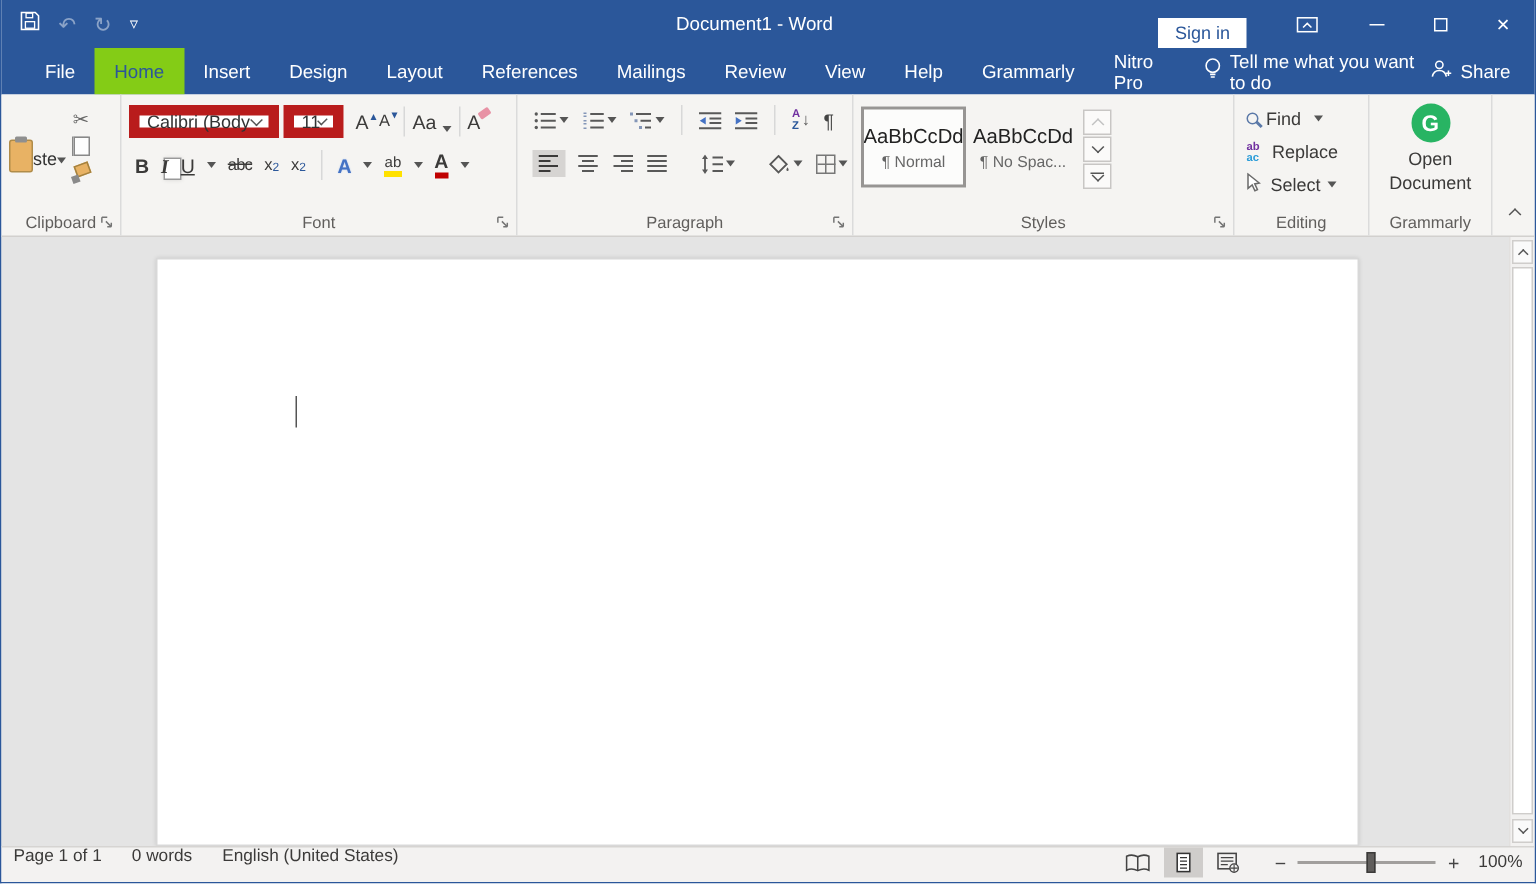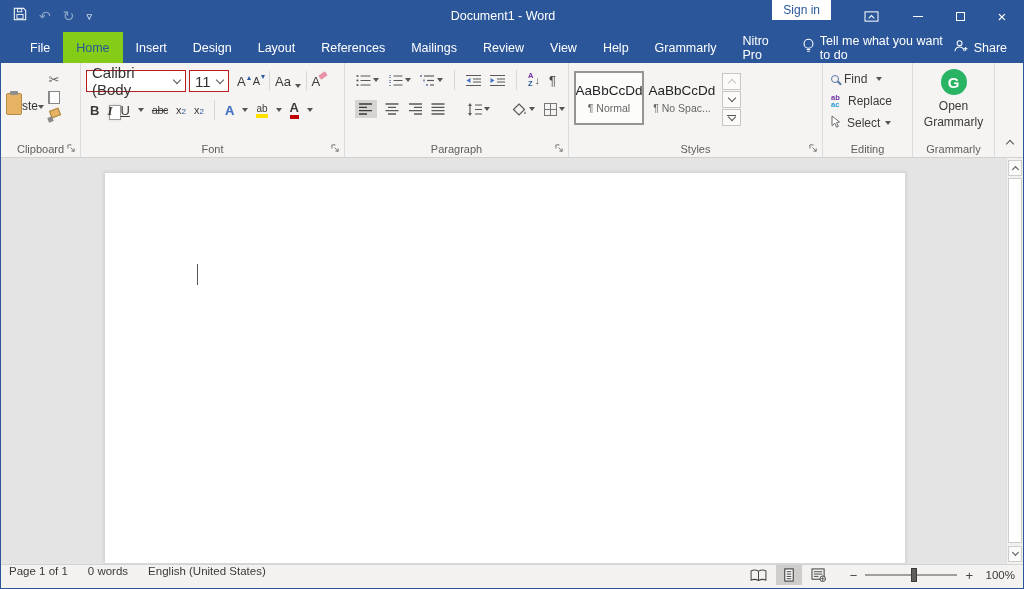--- a/index.html
+++ b/index.html
@@ -5,21 +5,21 @@
   *{margin:0;padding:0;box-sizing:border-box;cursor:default}
   html,body{width:1024px;height:589px;overflow:hidden;font-family:"Liberation Sans",sans-serif;-webkit-font-smoothing:antialiased}
   .window{width:1024px;height:589px;display:flex;flex-direction:column;border:1px solid #2b579a;border-top:none;background:#fff}
 
   
   .titlebar{flex:0 0 32px;background:#2b579a;color:#fff;display:flex;align-items:center;position:relative}
   .qat{display:flex;align-items:center;gap:12px;padding-left:12px;z-index:2}
   .qat .glyph{font-size:14px;line-height:1;color:#fff}
   .dim{opacity:.45}
   .title{position:absolute;left:0;right:18px;text-align:center;font-size:12.5px;color:#fff;pointer-events:none}
-  .tright{margin-left:auto;display:flex;align-items:flex-start;z-index:2}
+  .tright{margin-left:auto;display:flex;align-items:flex-end;z-index:2}
   .signin{background:#fff;color:#2b579a;font-size:12px;line-height:18px;padding:1px 11px;border:none;margin-right:20px}
   .rdo{margin-right:6px;width:40px;height:32px;display:flex;align-items:center;justify-content:center}
   .wbtn{width:42px;height:32px;display:flex;align-items:center;justify-content:center;font-size:13px;color:#fff}
   .min-bar{width:10px;height:1px;background:#fff;display:inline-block}
   .max-box{width:9px;height:9px;border:1px solid #fff;display:inline-block}
 
   
   .tabrow{flex:0 0 31px;background:#2b579a;display:flex;align-items:stretch;color:#fff}
   .tabs{display:flex;padding-left:16px}
   .tab{padding:0 13px;font-size:12.5px;display:flex;align-items:center}
@@ -56,21 +56,21 @@
   .copyic::after{right:0;bottom:0}
   .paintic{position:relative;width:12px;height:13px}
   .paintic::before{content:'';position:absolute;left:2px;top:0;width:8px;height:6px;background:#e8b264;border:1px solid #a5823f;transform:rotate(-20deg)}
   .paintic::after{content:'';position:absolute;left:0;bottom:0;width:5px;height:5px;background:#8a8a8a;transform:rotate(-20deg)}
 
   
   .grp-font{width:264px}
   .frow{display:flex;align-items:center}
   .frow1{gap:3px;margin-bottom:8px}
   .frow2{gap:8px;padding-left:4px}
-  .combo{background:#fff;border:1px solid #b91c1c;height:22px;display:flex;align-items:center;justify-content:space-between;padding:0 5px;font-size:15px;color:#333}
+  .combo{background:#fff;border:7px solid #b91c1c;height:22px;display:flex;align-items:center;justify-content:space-between;padding:0 5px;font-size:12px;color:#333}
   .namebox{width:100px}
   .sizebox{width:40px}
   .fmtbtn{font-size:13px;color:#3b3a39;display:flex;align-items:flex-end;line-height:1}
   .tri-up-b{width:0;height:0;border-left:2.5px solid transparent;border-right:2.5px solid transparent;border-bottom:4px solid #2b579a;display:inline-block;position:relative;top:-8px;left:1px}
   .tri-dn-b{width:0;height:0;border-left:2.5px solid transparent;border-right:2.5px solid transparent;border-top:4px solid #2b579a;display:inline-block;position:relative;top:-8px;left:1px}
   .vsep{width:1px;height:20px;background:#d8d8d8;margin:0 2px}
   .b-bold{font-weight:bold}
   .b-italic{font-style:italic;font-family:"Liberation Serif",serif;font-weight:bold}
   .b-under{text-decoration:underline}
   .b-strike{text-decoration:line-through;font-size:11px;letter-spacing:-.5px}
@@ -446,21 +446,21 @@
             </svg>
         </span>
         <span>Select</span>
         <span class="dd"></span>
       </div>
       <span class="grp-label">Editing</span>
     </div>
 
     <div class="grp grp-gram">
       <div class="gcircle">G</div>
-      <div class="gtext">Open Grammarly</div>
+      <div class="gtext">Open Document</div>
       <span class="grp-label">Grammarly</span>
     </div>
 
     <span class="collapse-chev"><span class="chev up"></span></span>
   </div>
 
   <div class="docarea">
     <div class="page">
       <span class="caret"></span>
     </div>

